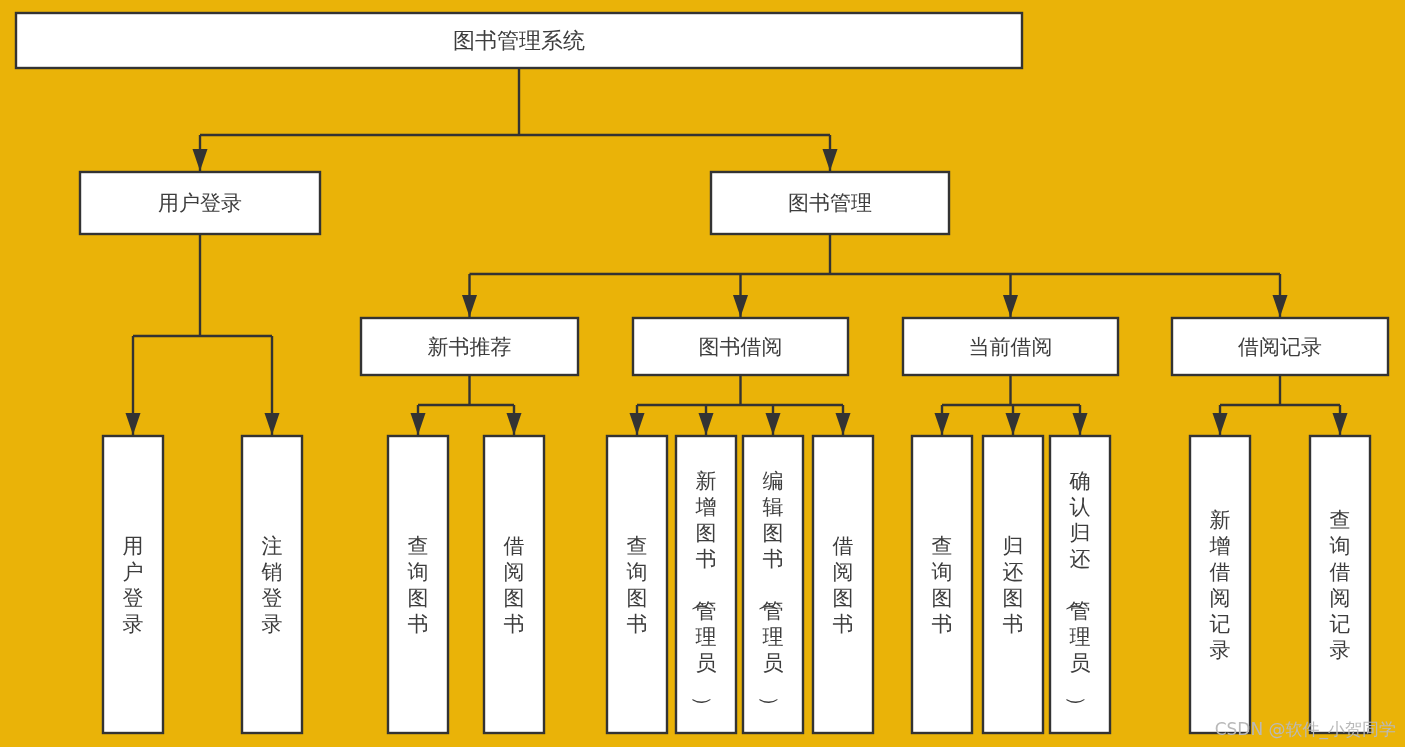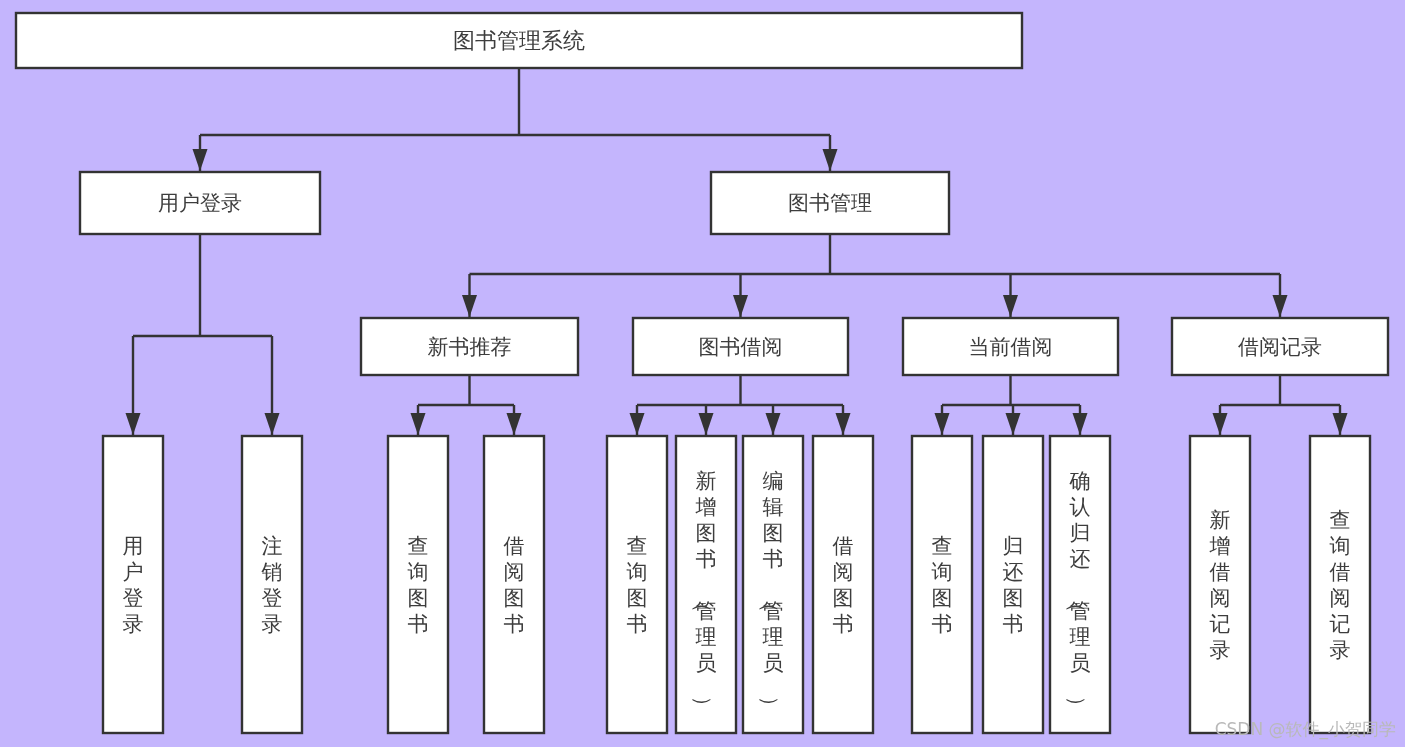--- a/index.html
+++ b/index.html
@@ -8,21 +8,21 @@
     padding: 0;
     background: #ffffff;
   }
   body {
     font-family: "DejaVu Sans", "Liberation Sans", sans-serif;
   }
   #diagram-root {
     position: relative;
     width: 1405px;
     height: 747px;
-    background: #c4b5fd;
+    background: #eab308;
     overflow: hidden;
   }
   svg.diagram-canvas {
     display: block;
     width: 1405px;
     height: 747px;
   }
   .node-box {
     fill: #ffffff;
     stroke: #333333;

